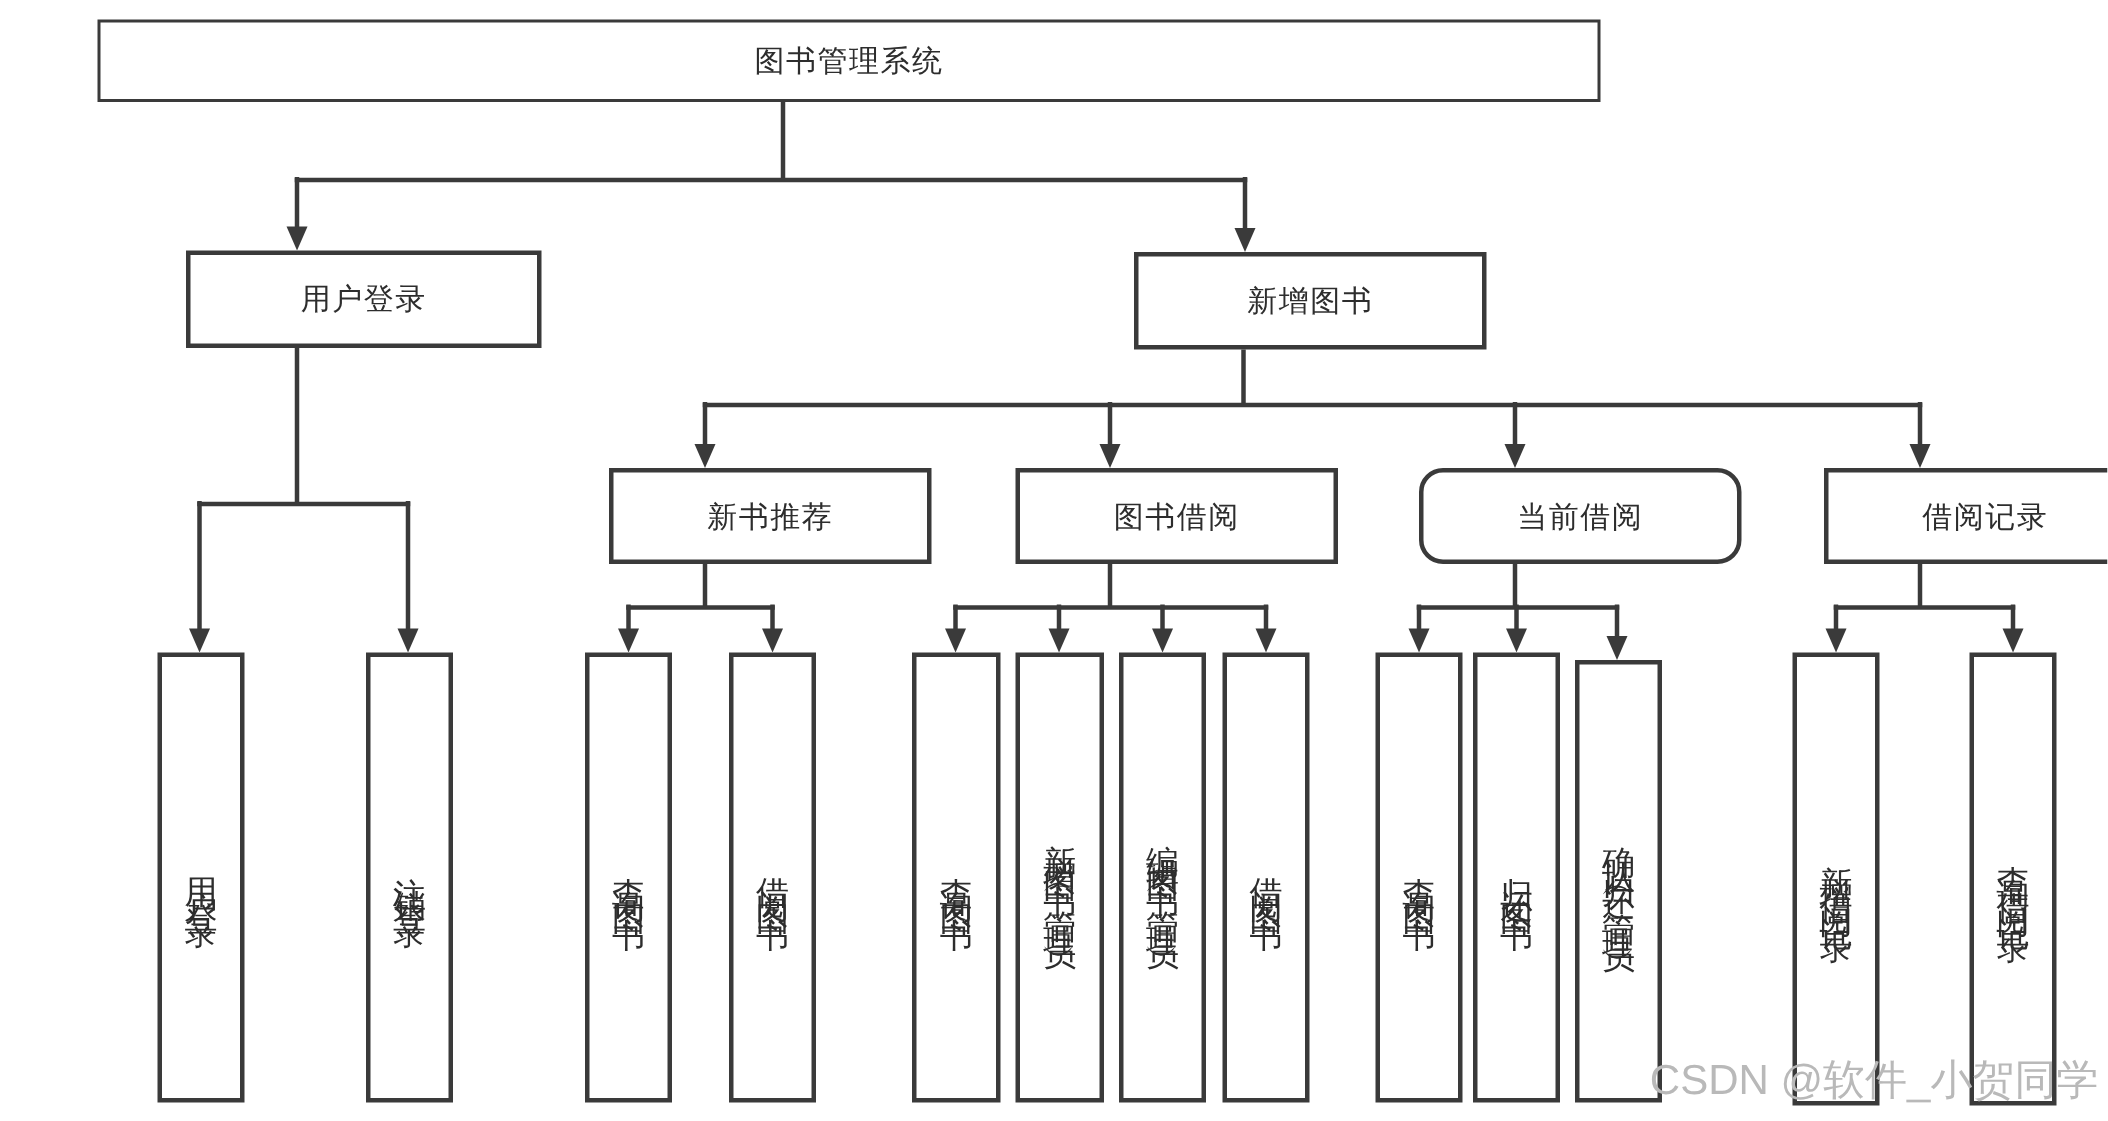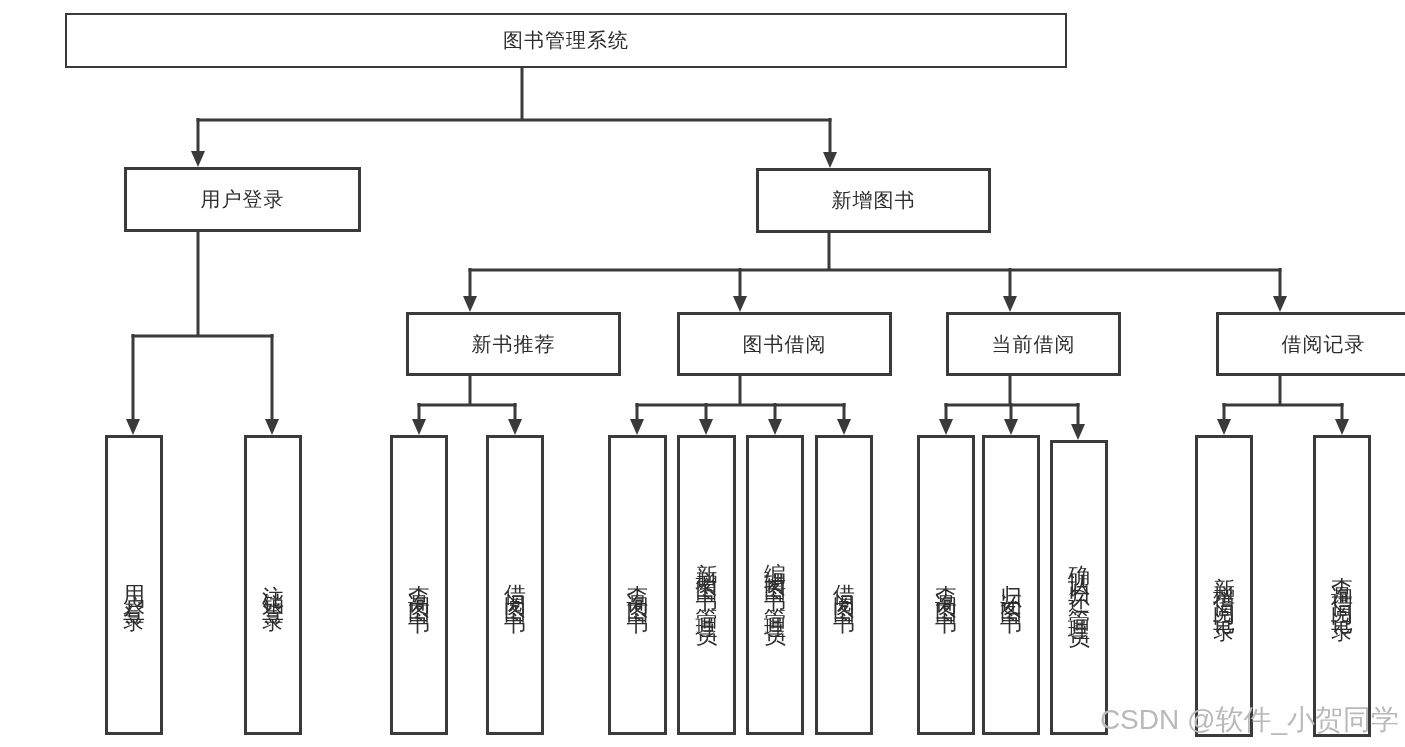--- a/index.html
+++ b/index.html
@@ -141,21 +141,21 @@
   <div class="node h" style="left:712px;top:168px;width:235px;height:65px;">
     <span>新增图书</span>
   </div>
 
   <div class="node h" style="left:633px;top:312px;width:215px;height:64px;">
     <span>图书借阅</span>
   </div>
   <div class="node h" style="left:362px;top:312px;width:215px;height:64px;">
     <span>新书推荐</span>
   </div>
-  <div class="node h" style="left:902px;top:312px;width:175px;height:64px;">
+  <div class="node h" style="left:902px;top:312px;width:215px;height:64px;border-radius:16px;">
     <span>当前借阅</span>
   </div>
   <div class="node h" style="left:1172px;top:312px;width:215px;height:64px;">
     <span>借阅记录</span>
   </div>
 
   <div class="node v" style="left:105px;top:435px;width:58px;height:300px;">
     <span class="vtext">用户登录</span>
   </div>
   <div class="node v" style="left:244px;top:435px;width:58px;height:300px;">

